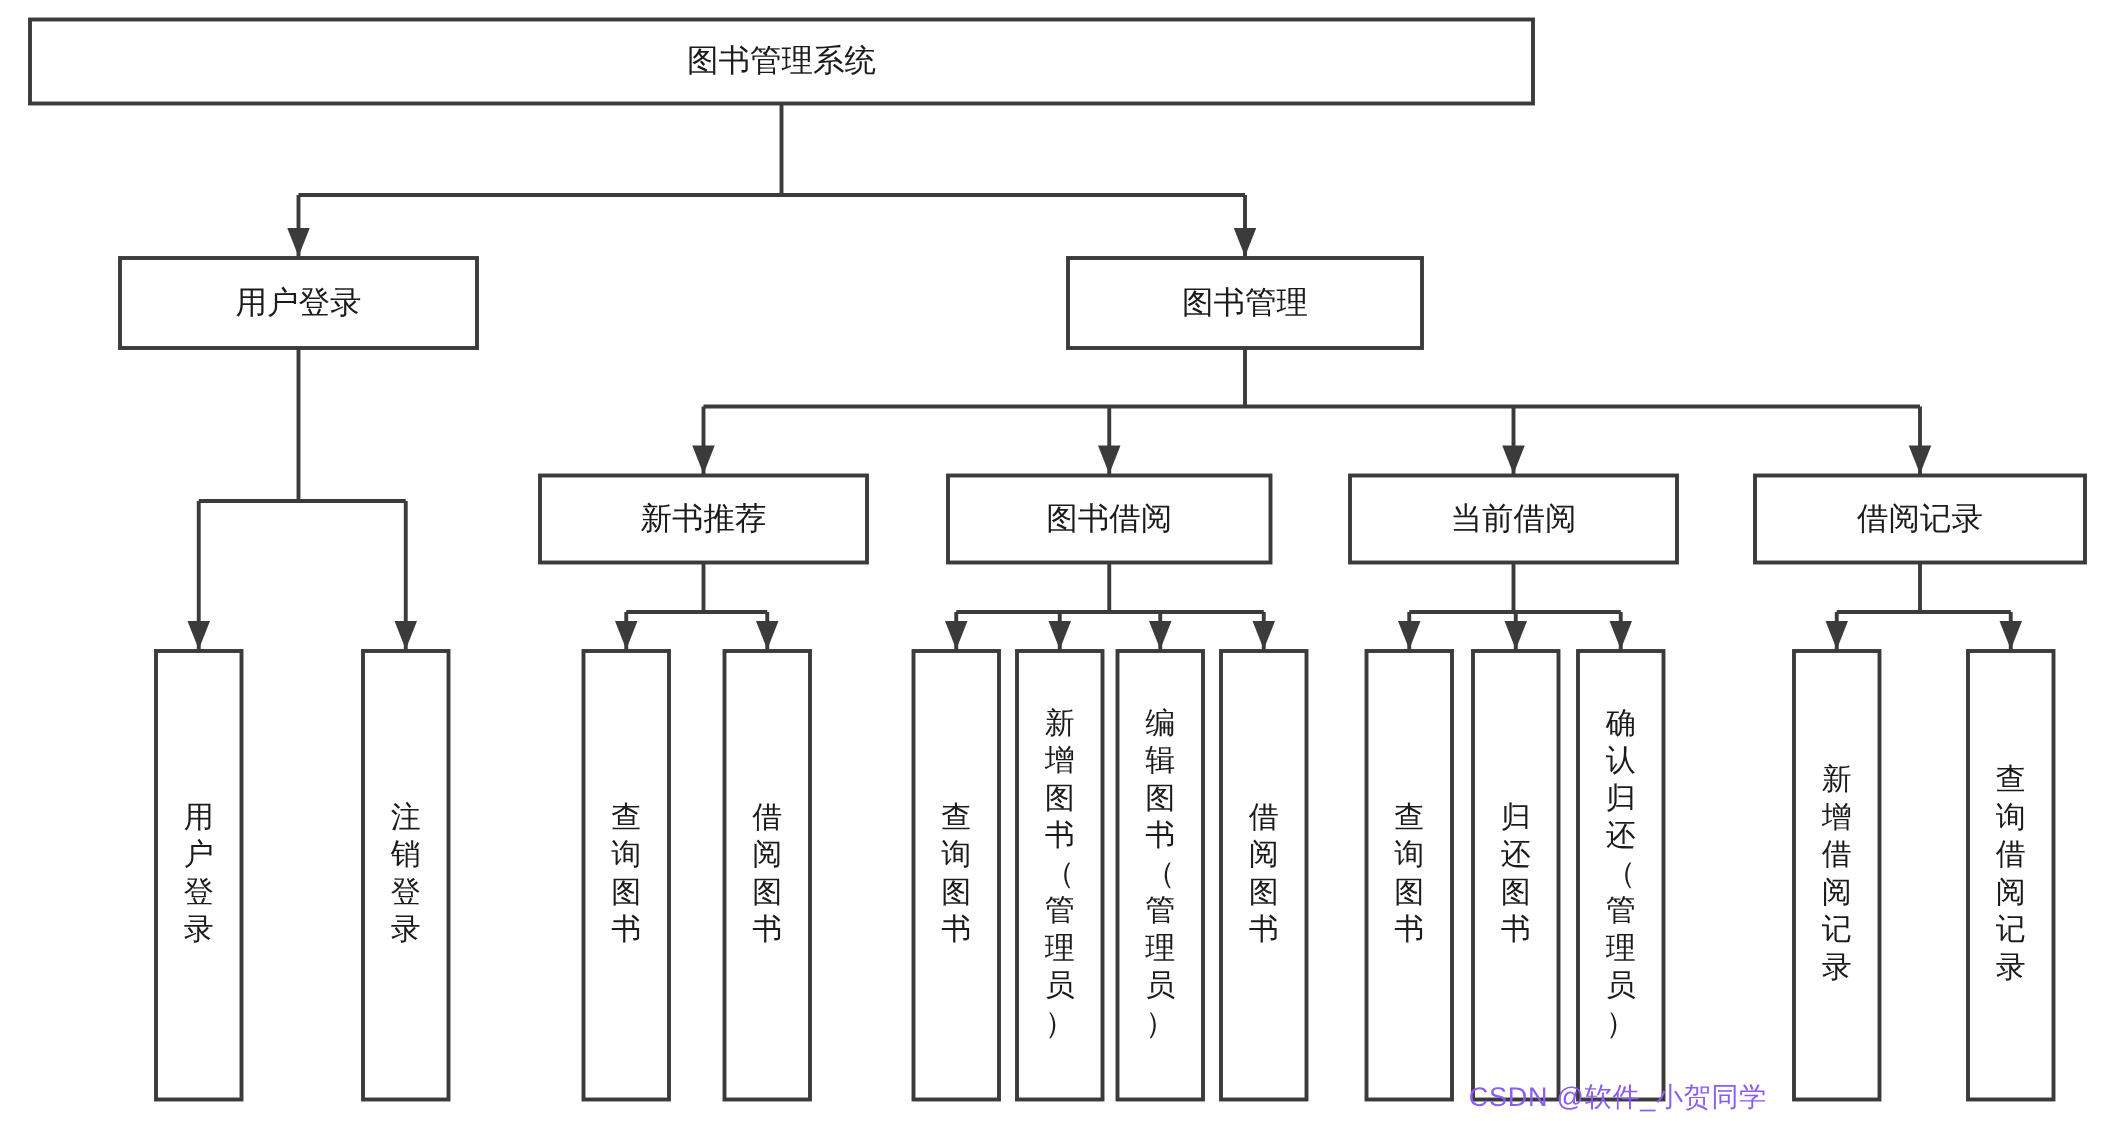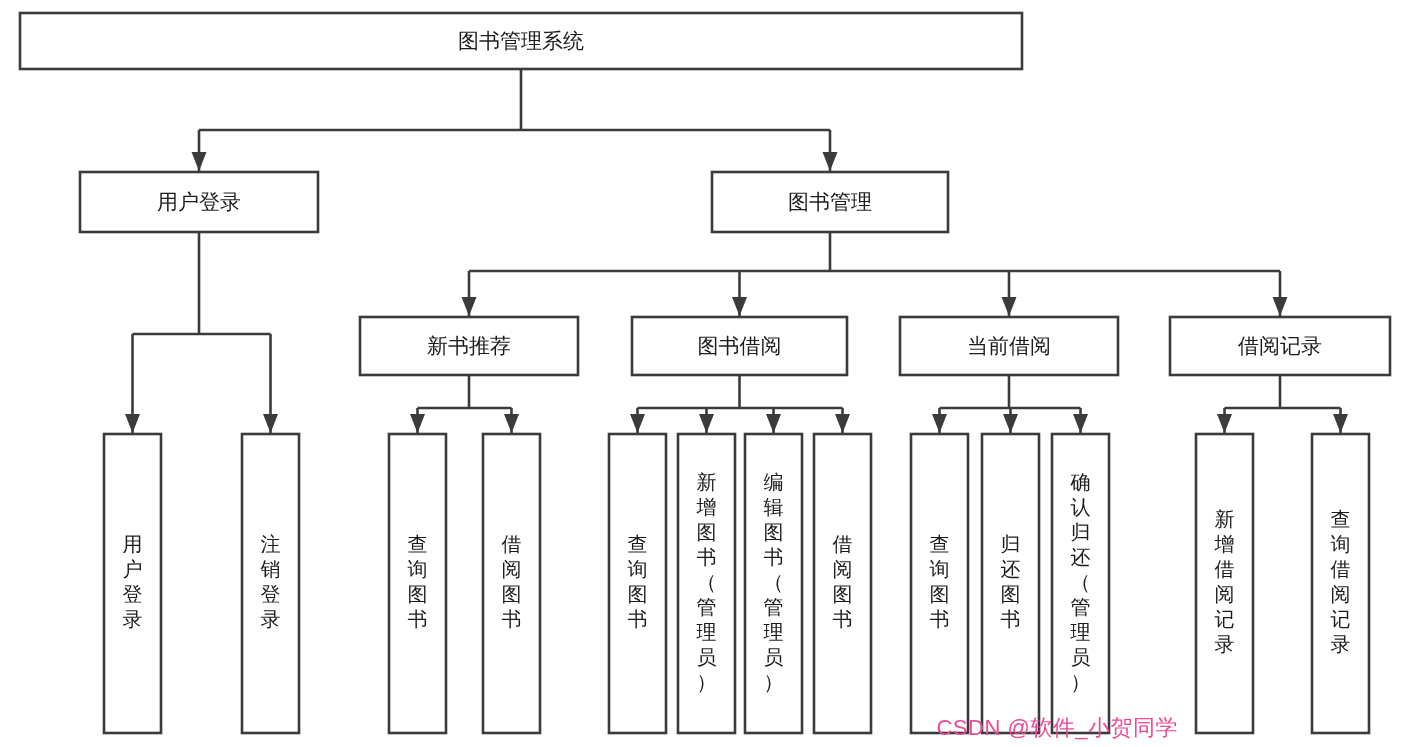--- a/index.html
+++ b/index.html
@@ -51,22 +51,22 @@
   }
   .arrow-head {
     fill: #3b3b3b;
     stroke: none;
   }
   .watermark {
     position: absolute;
     right: 8px;
     bottom: 4px;
     font-family: "Liberation Sans", "DejaVu Sans", sans-serif;
-    font-size: 22px;
-    color: #ec4899;
+    font-size: 18px;
+    color: #8b5cf6;
     white-space: nowrap;
     letter-spacing: 0.5px;
     user-select: none;
   }
 </style>
 </head>
 <body>
 
 <div id="diagram-root">
   <svg class="diagram" id="diagram-svg" viewBox="0 0 1405 747" xmlns="http://www.w3.org/2000/svg">

